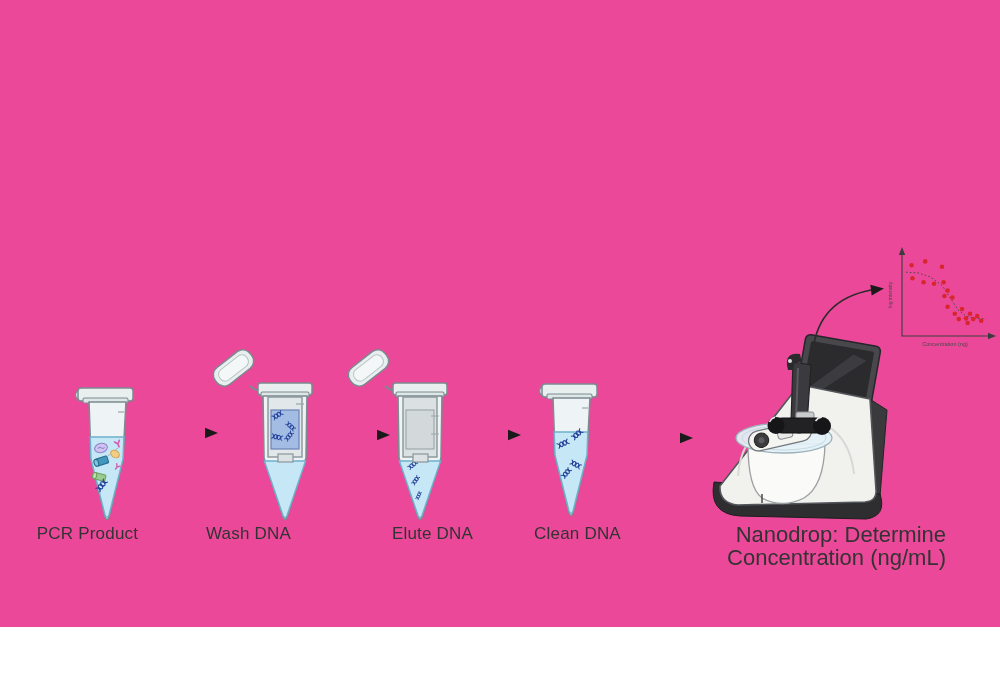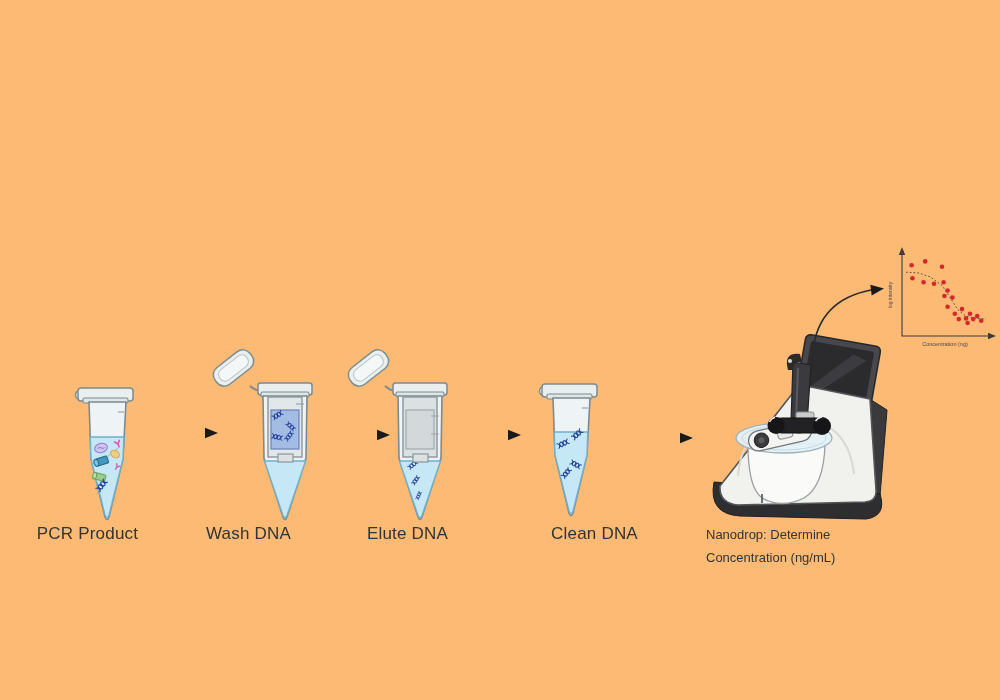--- a/index.html
+++ b/index.html
@@ -1,22 +1,22 @@
 <!DOCTYPE html>
 <html><head>
 <meta charset="utf-8">
 <style>
   html,body{margin:0;padding:0;background:#fff;}
-  .canvas{position:relative;width:1000px;height:700px;background:#fdba74;overflow:hidden;
+  .canvas{position:relative;width:1000px;height:627px;background:#ec4899;overflow:hidden;
           font-family:"Liberation Sans",sans-serif;}
   .abs{position:absolute;}
   .step-label{position:absolute;top:522px;font-size:17px;color:#333;text-align:center;
               letter-spacing:.2px;line-height:23px;}
-  .nd-label{position:absolute;left:706px;top:523px;width:240px;font-size:13px;color:#333;
-            line-height:23px;white-space:pre-line;text-align:left;}
+  .nd-label{position:absolute;left:706px;top:523px;width:240px;font-size:22px;color:#333;
+            line-height:23px;white-space:pre-line;text-align:right;}
 </style>
 </head>
 <body>
 
 <div class="canvas">
 
   <svg width="0" height="0" style="position:absolute" aria-hidden="true">
     <defs>
       <linearGradient id="arrowGrad" x1="0" y1="0" x2="1" y2="0">
         <stop offset="0" stop-color="#c6c6c6"></stop>
@@ -215,18 +215,18 @@
         <circle cx="94.2" cy="73.1" r="2.3" fill="#d8262e"></circle>
         <circle cx="84.6" cy="80.0" r="2.3" fill="#d8262e"></circle>
         <circle cx="98.2" cy="77.7" r="2.3" fill="#d8262e"></circle>
       </g>
     <text transform="translate(9,52) rotate(-90)" text-anchor="middle" font-size="5" fill="#4a4a4a">log intensity</text>
     <text x="62" y="103" text-anchor="middle" font-size="5.5" fill="#4a4a4a">Concentration (ng)</text>
   </svg>
 
   <div class="step-label" style="left:15px;width:145px">PCR Product</div>
   <div class="step-label" style="left:176px;width:145px">Wash DNA</div>
-  <div class="step-label" style="left:335px;width:145px">Elute DNA</div>
-  <div class="step-label" style="left:522px;width:145px">Clean DNA</div>
+  <div class="step-label" style="left:360px;width:145px">Elute DNA</div>
+  <div class="step-label" style="left:505px;width:145px">Clean DNA</div>
   <div class="nd-label">Nanodrop: Determine
 Concentration (ng/mL)</div>
 
 </div>
 
 </body></html>

